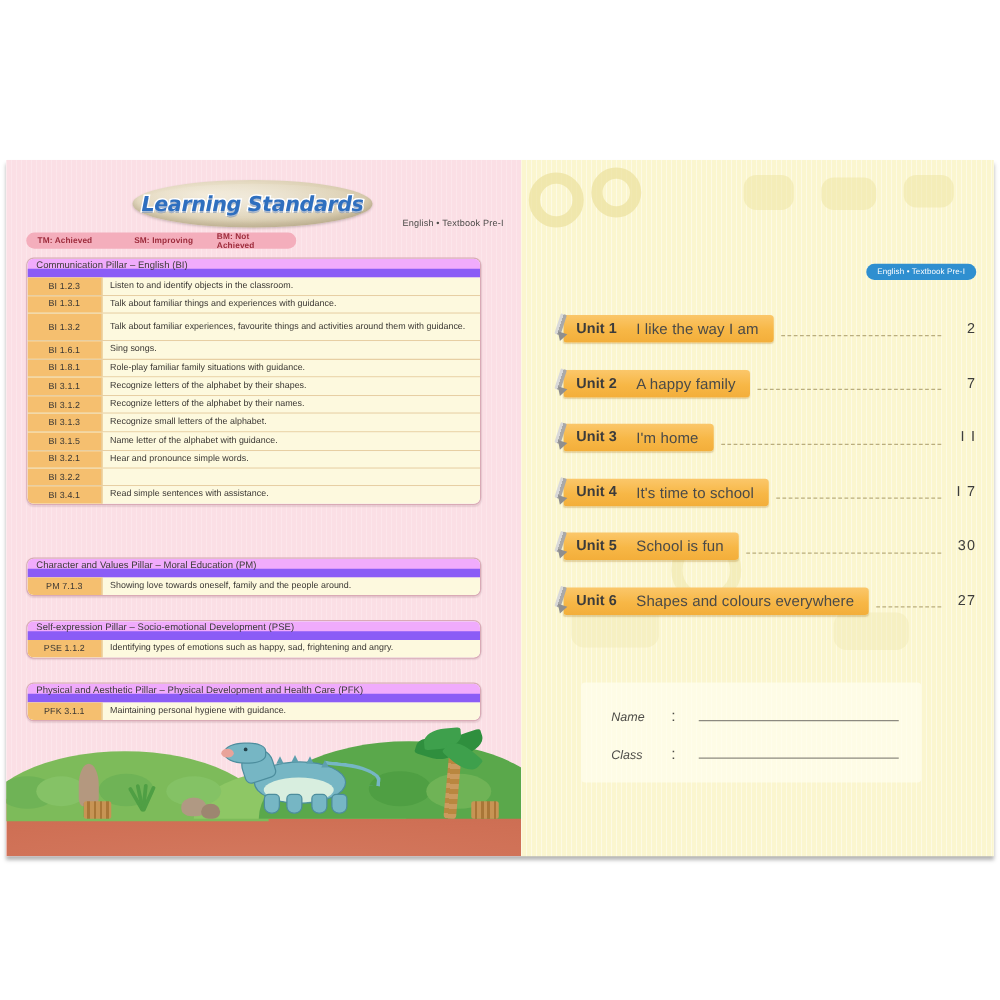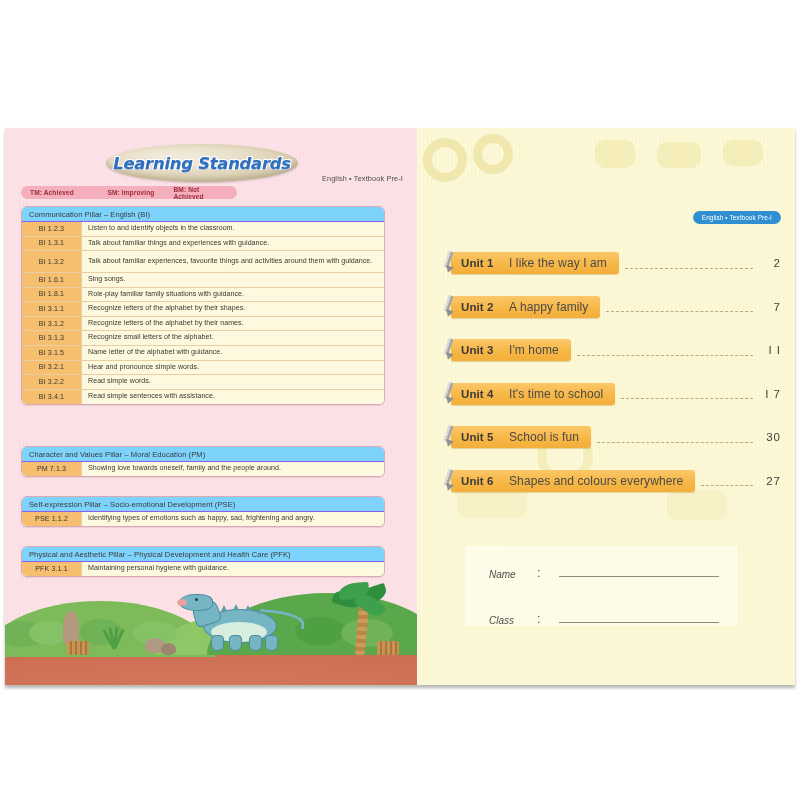--- a/index.html
+++ b/index.html
@@ -90,22 +90,22 @@
     border:1px solid #d9aab6;
     border-radius:6px;
     overflow:hidden;
     box-shadow: 0 1px 1px rgba(150,110,120,0.18);
   }
   .std-head{
     height:15px;
     display:flex; align-items:center;
     padding-left:7px;
     font-size:7.6px; color:#3a3a38;
-    background:#7dd3fc;
-    border-bottom:1px solid #8b5cf6;
+    background:#f0abfc;
+    border-bottom:7px solid #8b5cf6;
     letter-spacing:0.05px;
   }
   .std-row{
     display:flex;
     border-bottom:1px solid #e7cfa3;
     min-height:14px;
     background:#fdf9de;
   }
   .std-row:last-child{ border-bottom:none; }
   .std-code{
@@ -410,21 +410,20 @@
       <div class="std-row">
         <div class="std-code">BI 3.1.5</div>
         <div class="std-desc">Name letter of the alphabet with guidance.</div>
       </div>
       <div class="std-row">
         <div class="std-code">BI 3.2.1</div>
         <div class="std-desc">Hear and pronounce simple words.</div>
       </div>
       <div class="std-row">
         <div class="std-code">BI 3.2.2</div>
-        <div class="std-desc">Read simple words.</div>
       </div>
       <div class="std-row">
         <div class="std-code">BI 3.4.1</div>
         <div class="std-desc">Read simple sentences with assistance.</div>
       </div>
     </div>
 
     <div class="std-block" style="top:318px;">
       <div class="std-head">Character and Values Pillar – Moral Education (PM)</div>
       <div class="std-row">
@@ -599,21 +598,21 @@
       </div>
 
     </div>
 
     <div class="nc-box">
       <div class="nc-line" style="top:20px;">
         <span class="nc-label">Name</span>
         <span class="nc-colon">:</span>
         <span class="nc-rule"></span>
       </div>
-      <div class="nc-line" style="top:50px;margin-top:16px;">
+      <div class="nc-line" style="top:50px;">
         <span class="nc-label">Class</span>
         <span class="nc-colon">:</span>
         <span class="nc-rule"></span>
       </div>
     </div>
 
   </div>
 </div>
 
 </body></html>

